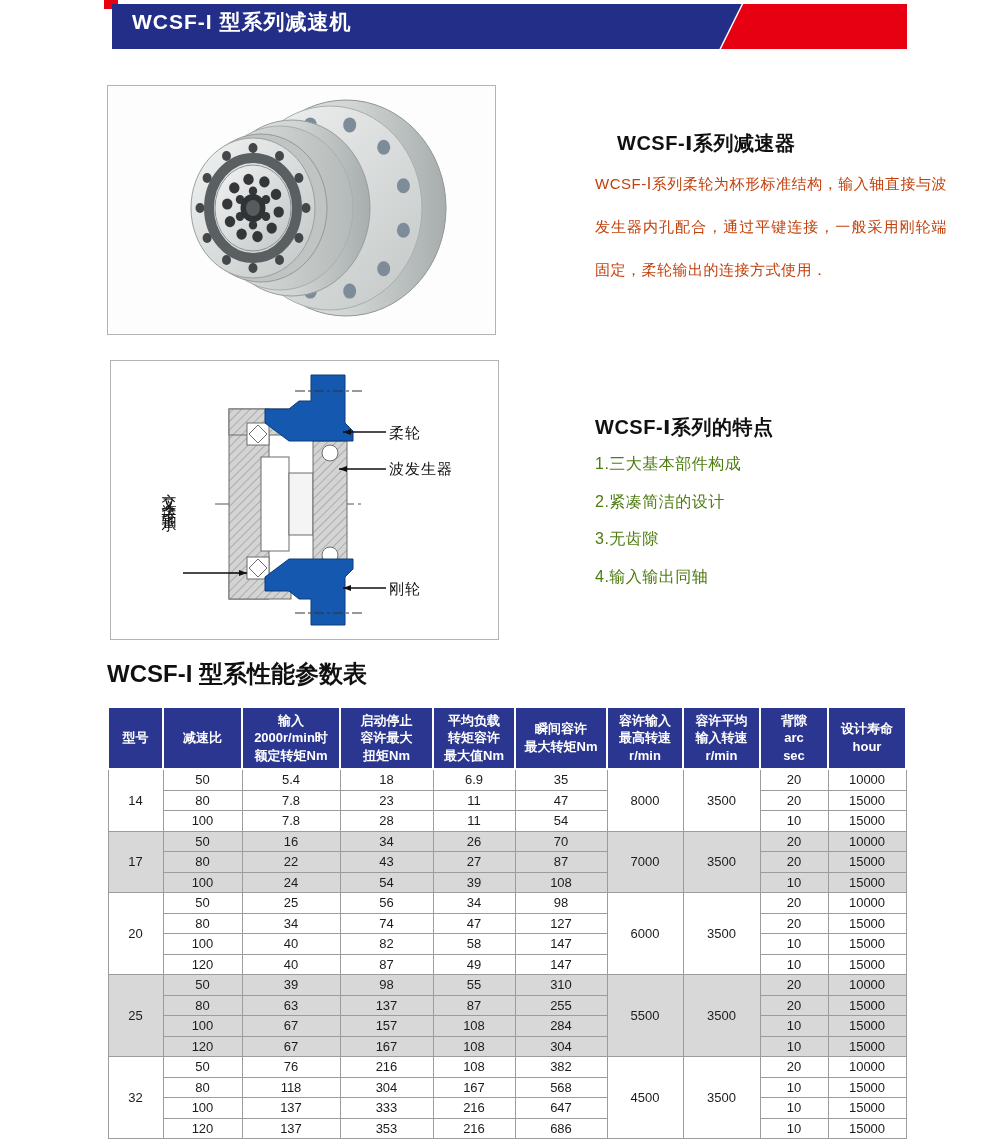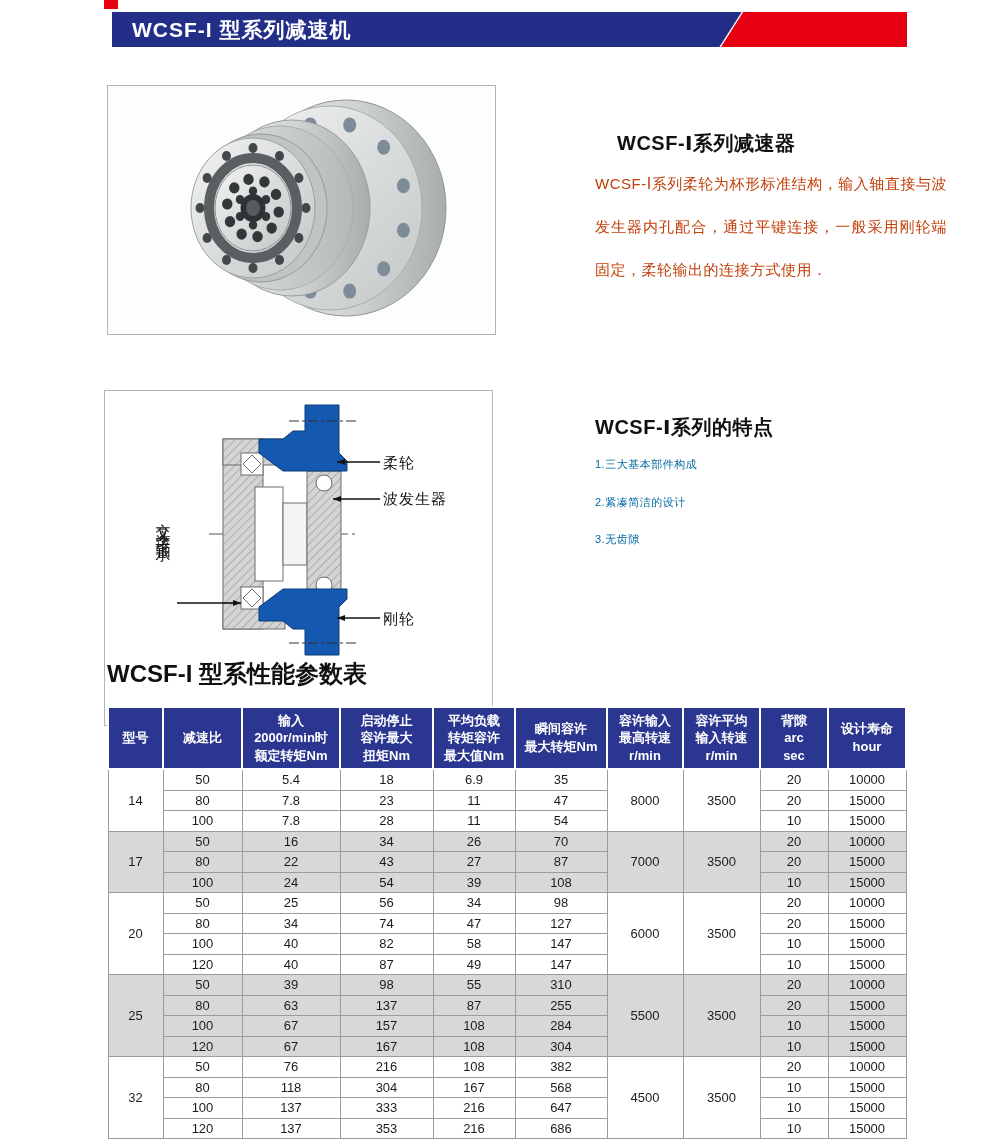--- a/index.html
+++ b/index.html
@@ -5,42 +5,42 @@
   html,body{margin:0;padding:0;}
   body{
     width:1000px;height:1141px;position:relative;background:#ffffff;
     font-family:"Liberation Sans","DejaVu Sans",sans-serif;color:#1c1c1c;
     overflow:hidden;
   }
   .abs{position:absolute;}
 
   
   #accent-mark{left:104px;top:0;width:14px;height:9px;background:#e60012;}
-  #header-bar{left:112px;top:12px;width:795px;height:35px;}
+  #header-bar{left:112px;top:4px;width:795px;height:45px;}
   #header-blue{position:absolute;inset:0;background:#222e88;
     clip-path:polygon(0 0,79.2% 0,76.4% 100%,0 100%);}
   #header-red{position:absolute;inset:0;background:#e60012;
     clip-path:polygon(79.4% 0,100% 0,100% 100%,76.6% 100%);}
   #page-title{position:absolute;left:20px;top:0;height:35px;line-height:35px;
     color:#fff;font-size:21px;font-weight:bold;letter-spacing:1px;}
 
   
   .frame{background:#fff;border:1px solid #b3b3b3;box-sizing:border-box;}
   #photo-frame{left:107px;top:85px;width:389px;height:250px;}
-  #diagram-frame{left:104px;top:360px;width:389px;height:336px;margin-top:30px;}
+  #diagram-frame{left:110px;top:360px;width:389px;height:280px;}
 
   
   .sec-title{font-size:20px;font-weight:bold;color:#111;letter-spacing:.5px;}
   #intro-title{left:617px;top:130px;}
   #intro-body{left:595px;top:162px;width:352px;font-size:15px;line-height:43px;
     color:#c2410c;text-align:justify;letter-spacing:.5px;}
   #features-title{left:595px;top:414px;}
   #features-list{left:595px;top:446px;list-style:none;margin:0;padding:0;}
   #features-list li{height:37.6px;display:flex;align-items:center;
-    font-size:11px;color:#0369a1;letter-spacing:.5px;}
+    font-size:16px;color:#4d7c0f;letter-spacing:.5px;}
 
   
   .dia-label{position:absolute;font-size:15px;color:#111;letter-spacing:1px;}
   #lbl-flex{left:278px;top:63px;}
   #lbl-wave{left:278px;top:99px;}
   #lbl-rigid{left:278px;top:219px;}
   #lbl-bearing{left:48px;top:120px;writing-mode:vertical-rl;letter-spacing:5px;}
 
   
   #table-title{left:107px;top:658px;font-size:24px;font-weight:bold;color:#101010;}
@@ -195,20 +195,21 @@
   <div class="dia-label" id="lbl-wave">波发生器</div>
   <div class="dia-label" id="lbl-rigid">刚轮</div>
   <div class="dia-label" id="lbl-bearing">交叉滚子轴承</div>
 </div>
 
 <div class="abs sec-title" id="features-title">WCSF-Ⅰ系列的特点</div>
 <ul class="abs" id="features-list">
     <li>1.三大基本部件构成</li>
     <li>2.紧凑简洁的设计</li>
     <li>3.无齿隙</li>
+    <li>4.输入输出同轴</li>
   </ul>
 
 <div class="abs" id="table-title">WCSF-I 型系性能参数表</div>
 <div class="abs" id="perf-table">
   <table>
     <colgroup>
       <col style="width:55px">
         <col style="width:79px">
         <col style="width:98px">
         <col style="width:93px">

